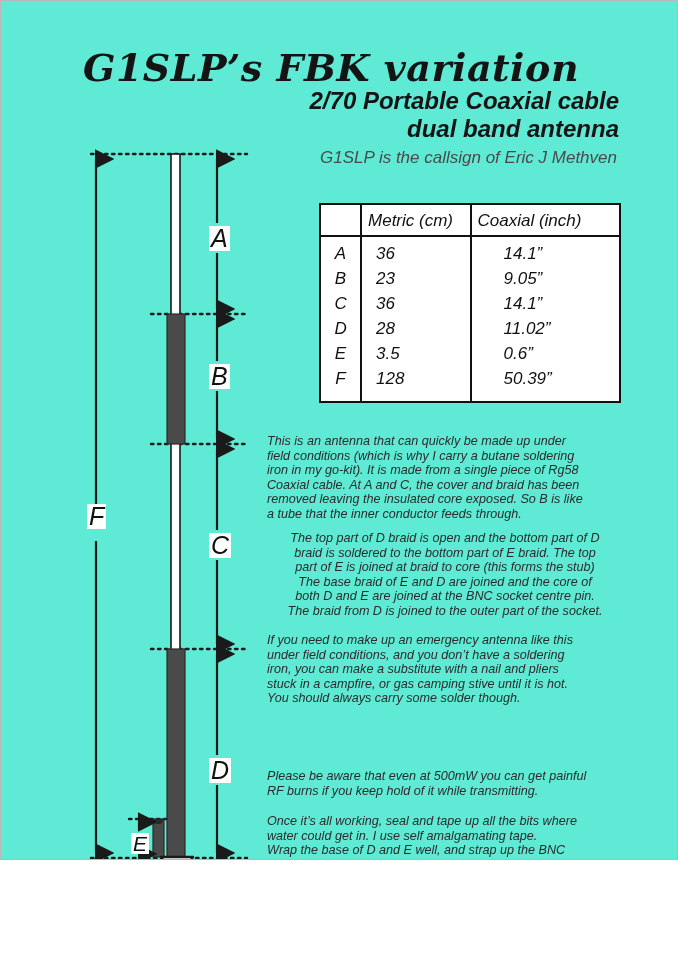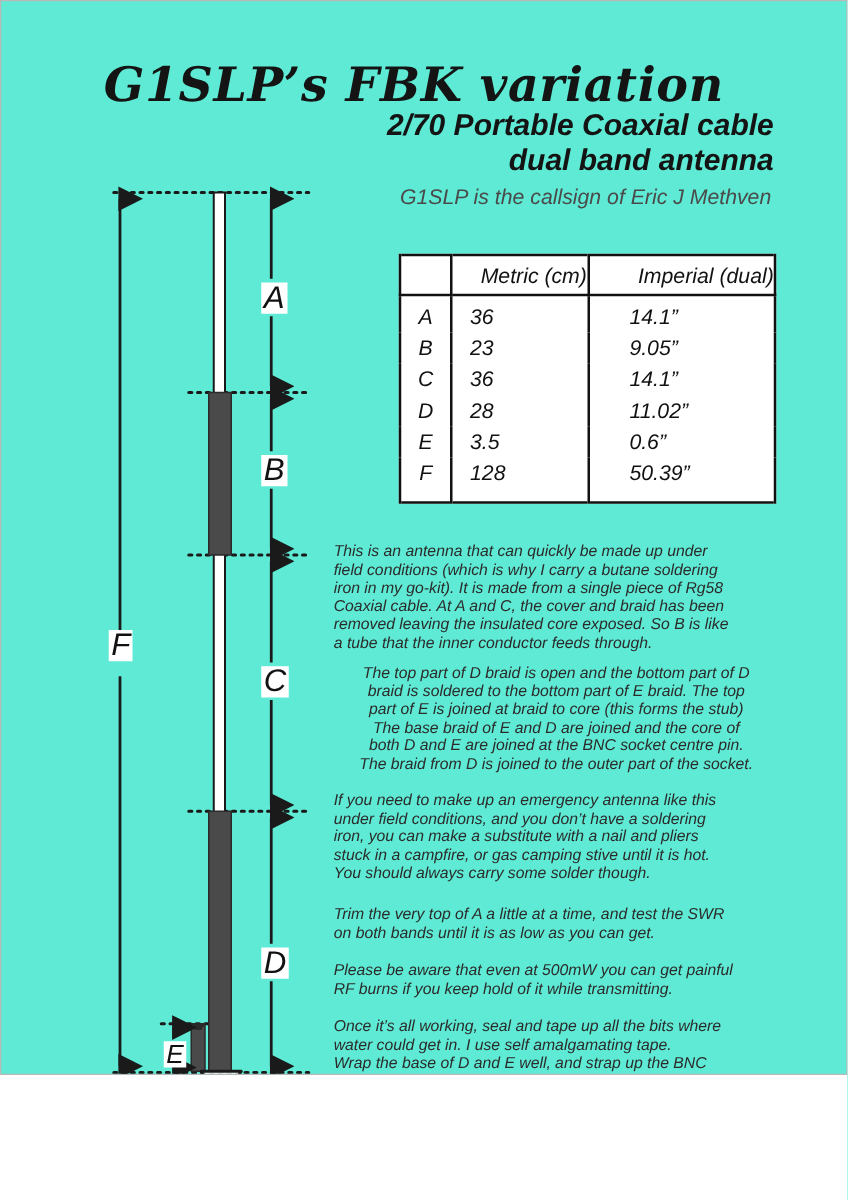--- a/index.html
+++ b/index.html
@@ -85,21 +85,21 @@
     color: #111;
     font-weight: normal;
     line-height: 1.0;
     height: 25px;
     vertical-align: middle;
   }
   #dim-table thead tr { border-bottom: 2px solid #111; }
   #dim-table thead th {
     border-bottom: 2px solid #111;
     height: 30px;
-    text-align: right;
+    text-align: left;
   }
   .col-label { width: 48px; text-align: center !important; }
   .col-metric { width: 112px; }
   .col-imperial { width: 138px; }
   #dim-table td.col-label { padding-left: 0; }
   #dim-table td.col-metric { padding-left: 14px; }
   #dim-table td.col-imperial { padding-left: 32px; }
   #dim-table th.col-metric { padding-left: 6px; }
   #dim-table th.col-imperial { padding-left: 6px; }
   #dim-table tbody tr:first-child td { padding-top: 4px; }
@@ -253,21 +253,21 @@
   <div class="dim-letter" id="letter-F">F</div>
 
   <div class="bnc-caption">BNC Female
 connector</div>
 
   <table id="dim-table">
     <thead>
       <tr>
         <th class="col-label"></th>
         <th class="col-metric">Metric (cm)</th>
-        <th class="col-imperial">Imperial (dual)</th>
+        <th class="col-imperial">Coaxial (inch)</th>
       </tr>
     </thead>
     <tbody>
       <tr>
         <td class="col-label">A</td>
         <td class="col-metric">36</td>
         <td class="col-imperial">14.1”</td>
       </tr>
       <tr>
         <td class="col-label">B</td>
@@ -307,22 +307,20 @@
 braid is soldered to the bottom part of E braid.  The top
 part of E is joined at braid to core (this forms the stub)
 The base braid of E and D are joined and the core of
 both D and E are joined at the BNC socket centre pin.
 The braid from D is joined to the outer part of the socket.</div>
   <div class="para" id="para-3">If you need to make up an emergency antenna like this
 under field conditions, and you don’t have a soldering
 iron, you can make a substitute with a nail and pliers
 stuck in a campfire, or gas camping stive until it is hot.
 You should always carry some solder though.</div>
-  <div class="para" id="para-4">Trim the very top of A a little at a time, and test the SWR
-on both bands until it is as low as you can get.</div>
   <div class="para" id="para-5">Please be aware that even at 500mW you can get painful
 RF burns if you keep hold of it while transmitting.</div>
   <div class="para" id="para-6">Once it’s all working, seal and tape up all the bits where
 water could get in.  I use self amalgamating tape.
 Wrap the base of D and E well, and strap up the BNC
 plug too so there’s less strain on the solder joints when it
 is hanging from a high branch.</div>
 
 </div>
 

